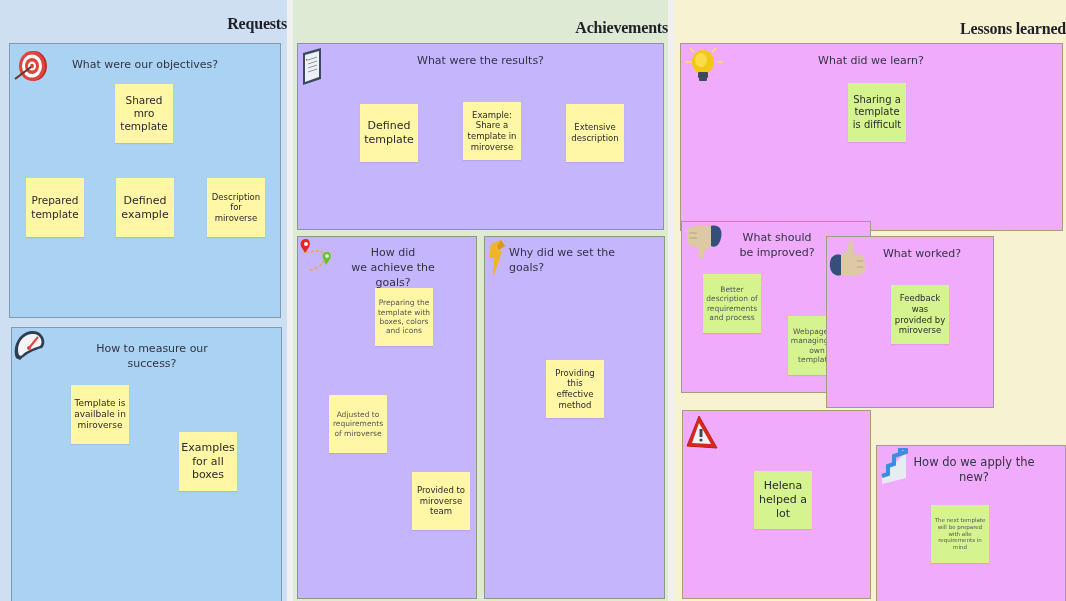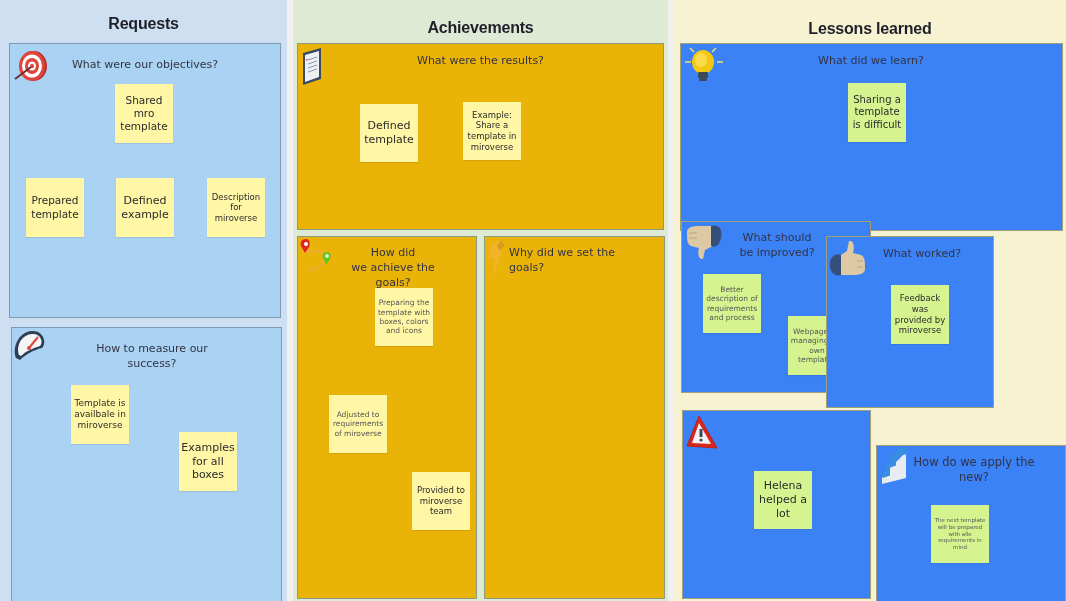--- a/index.html
+++ b/index.html
@@ -7,28 +7,28 @@
     width:1066px; height:601px; position:relative; overflow:hidden;
     background:#f0f0f0;
     font-family:"DejaVu Sans", sans-serif;
     color:#2a2a3a;
   }
   .column { position:absolute; top:0; height:601px; }
   .col-requests { left:0; width:287px; background:#cddff0; }
   .col-achievements { left:293px; width:375px; background:#dfead4; }
   .col-lessons { left:674px; width:392px; background:#f6f2d2; }
   .col-title {
-    position:absolute; left:0; right:0; text-align:center;
-    font-family:Liberation Sans, sans-serif; font-weight:bold; font-size:16px;
+    position:absolute; left:0; right:0; text-align:right;
+    font-family:Liberation Serif, serif; font-weight:bold; font-size:16px;
     color:#1f1f2a; letter-spacing:-0.2px;
   }
   .card { position:absolute; box-sizing:border-box; }
   .card.blue { background:#aad2f2; border:1px solid #7d9bb5; }
-  .card.green { background:#eab308; border:1px solid #8a9a7e; }
-  .card.yellow { background:#3b82f6; border:1px solid #a39e7a; }
+  .card.green { background:#c4b5fd; border:1px solid #8a9a7e; }
+  .card.yellow { background:#f0abfc; border:1px solid #a39e7a; }
   .card-title {
     position:absolute; font-size:11px; color:#333344; text-align:center; line-height:15px;
   }
   .icon { position:absolute; }
   .sticky {
     position:absolute; box-sizing:border-box; display:flex; align-items:center; justify-content:center;
     text-align:center; padding:2px; color:#2b2b2b; box-shadow:0 1px 1px rgba(0,0,0,0.08);
     white-space:pre-line; line-height:1.25;
   }
   .sticky.y { background:#fff6a6; }
@@ -94,20 +94,22 @@
     <line x1="8" y1="25" x2="17" y2="22" stroke="#8a96a6" stroke-width="1"></line>
     <rect x="6" y="12" width="1.5" height="1.5" fill="#e0453d"></rect>
   </svg>
   <div class="card-title" style="left:100px; top:9px; width:165px;">What were the results?</div>
   <div class="sticky y" style="left:62px; top:60px; width:58px; height:58px; font-size:11px;">Defined
 template</div>
   <div class="sticky y" style="left:165px; top:58px; width:58px; height:58px; font-size:8.5px;">Example:
 Share a
 template in
 miroverse</div>
+  <div class="sticky y" style="left:268px; top:60px; width:58px; height:58px; font-size:8.5px;">Extensive
+description</div>
 </div>
 
 <div class="card green" style="left:297px; top:236px; width:180px; height:363px;">
   <svg class="icon" style="left:2px; top:2px;" width="34" height="34" viewBox="0 0 34 34">
     <path d="M6 12 C10 16 22 6 24 18 C26 26 14 30 8 32" fill="none" stroke="#f0a860" stroke-width="2" stroke-dasharray="3 2"></path>
     <path d="M6 0 C1 0 -1 5 2 9 L5 14 L9 8 C11 4 9 0 6 0 Z" fill="#e0281e"></path>
     <circle cx="6" cy="5" r="2" fill="#ffffff"></circle>
     <path d="M27 13 C23 13 21 17 24 21 L26 26 L30 20 C32 16 30 13 27 13 Z" fill="#66c81e"></path>
     <circle cx="27" cy="17" r="1.8" fill="#ffffff"></circle>
   </svg>
@@ -124,20 +126,24 @@
 miroverse
 team</div>
 </div>
 
 <div class="card green" style="left:484px; top:236px; width:181px; height:363px;padding-left:16px;">
   <svg class="icon" style="left:2px; top:3px;" width="22" height="38" viewBox="0 0 22 38">
     <path d="M4 4 L14 0 L18 6 L12 10 L15 12 L6 38 L7 18 L2 18 Z" fill="#f0b42a"></path>
     <path d="M14 0 L18 6 L12 10 L10 6 Z" fill="#d99a18"></path>
   </svg>
   <div class="card-title" style="left:24px; top:8px; width:140px; text-align:left;">Why did we set the goals?</div>
+  <div class="sticky y" style="left:61px; top:123px; width:58px; height:58px; font-size:8.5px;">Providing
+this
+effective
+method</div>
 </div>
 
 <div class="column col-lessons">
   <div class="col-title" style="top:20px;">Lessons learned</div>
 </div>
 
 <div class="card yellow" style="left:680px; top:43px; width:383px; height:188px;">
   <svg class="icon" style="left:2px; top:2px;" width="40" height="38" viewBox="0 0 40 38">
     <line x1="2" y1="16" x2="8" y2="16" stroke="#f5e26a" stroke-width="1.5"></line>
     <line x1="34" y1="16" x2="40" y2="16" stroke="#f5e26a" stroke-width="1.5"></line>

